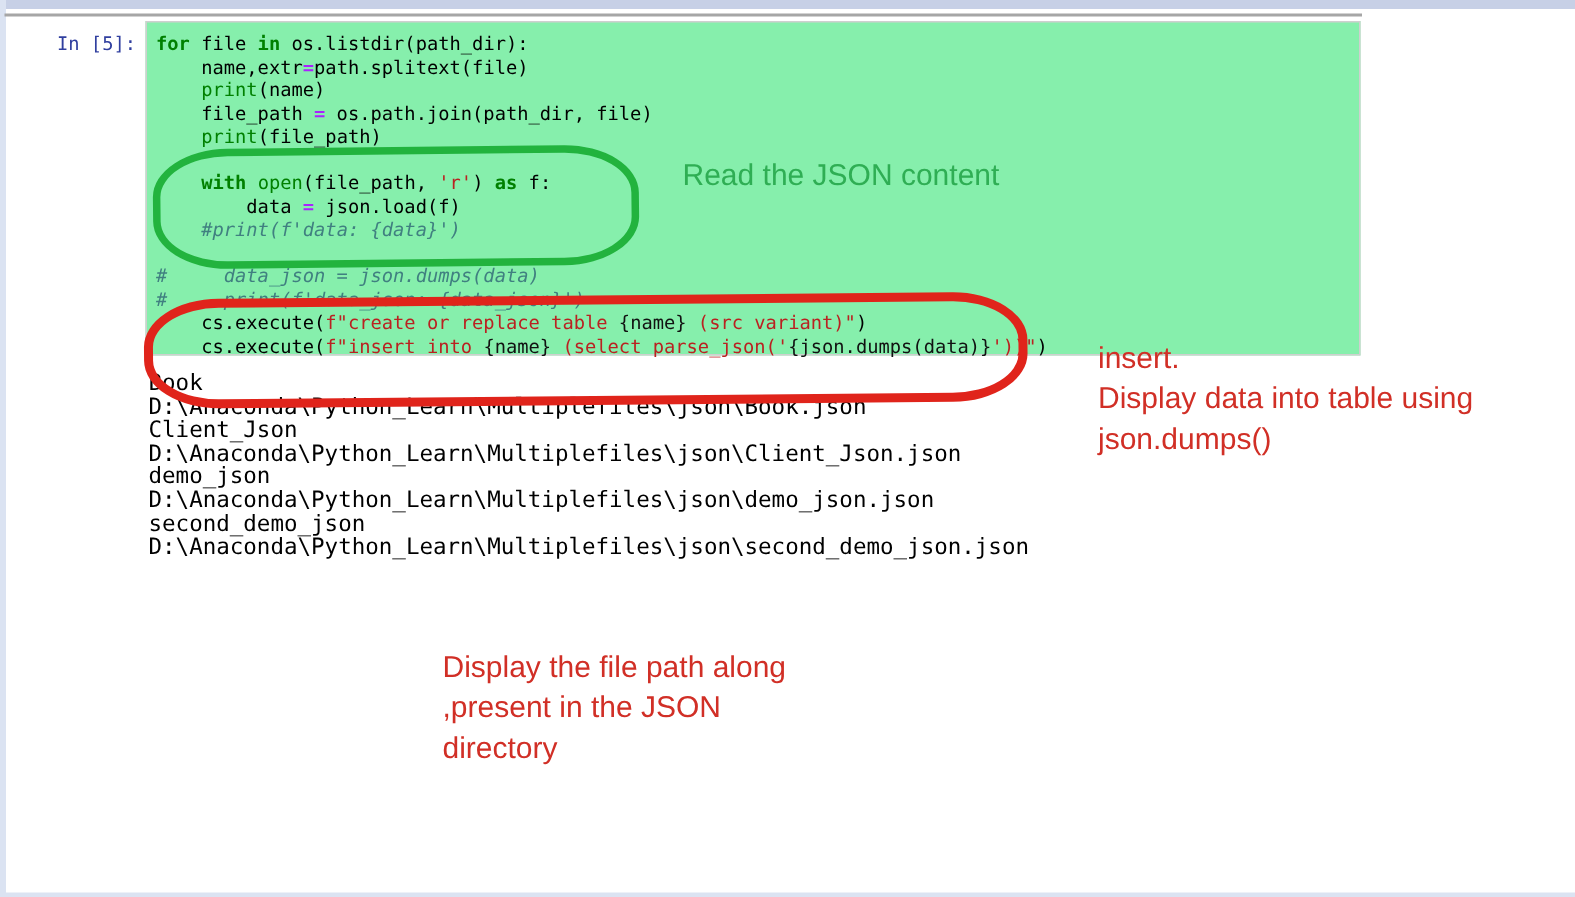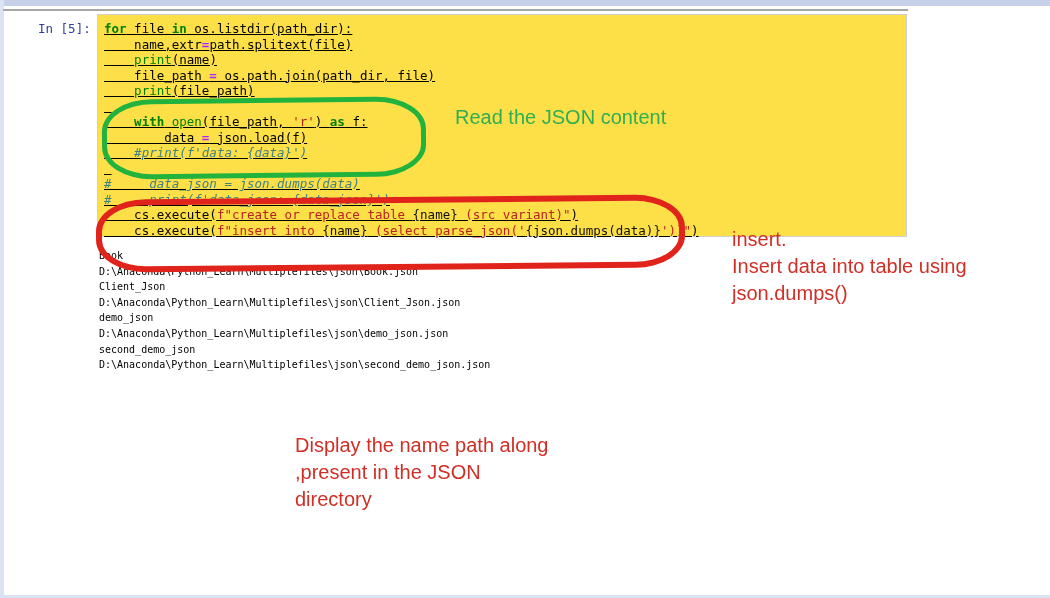--- a/index.html
+++ b/index.html
@@ -25,38 +25,38 @@
   .left-bar{left:0;top:0;width:4px;height:598px;background:var(--frame-blue-light);}
   .bottom-bar{left:0;top:595px;width:1050px;height:3px;background:var(--frame-blue-light);}
   .divider{left:3px;top:9px;width:905px;height:2px;background:#a6a6a6;}
   .prompt{
     left:38px;top:21px;color:var(--prompt-blue);
     font-family:"DejaVu Sans Mono","Liberation Mono",monospace;
     font-size:12.5px;line-height:15.5px;white-space:pre;
   }
   .input-box{
     left:97px;top:14px;width:810px;height:223px;
-    background:#fde047;border:1px solid #cfcfcf;box-sizing:border-box;text-decoration:underline;
+    background:#86efac;border:1px solid #cfcfcf;box-sizing:border-box;
   }
   pre.code{
     margin:0;padding:6px 4px 0 6px;
     font-family:"DejaVu Sans Mono","Liberation Mono",monospace;
     font-size:12.5px;line-height:15.5px;color:#000;white-space:pre;
   }
   .code-line{min-height:15.5px;}
   .tok-kw{color:var(--keyword-green);font-weight:bold;}
   .tok-builtin{color:var(--keyword-green);}
   .tok-op{color:var(--operator-purple);font-weight:bold;}
   .tok-str{color:var(--string-red);}
   .tok-com{color:var(--comment-teal);font-style:italic;}
   .tok-fexpr{color:#111;}
   pre.output{
     left:99px;top:248px;margin:0;
     font-family:"DejaVu Sans Mono","Liberation Mono",monospace;
-    font-size:10px;line-height:15.6px;color:#000;white-space:pre;
+    font-size:15px;line-height:15.6px;color:#000;white-space:pre;
   }
   .oval{border-radius:50px/32px;z-index:5;pointer-events:none;}
   .green-oval{
     left:102px;top:98px;width:314px;height:70px;
     border:5px solid var(--oval-green);transform:rotate(-0.6deg);
   }
   .red-oval{
     left:96px;top:197px;width:577px;height:61px;
     border:6px solid var(--oval-red);transform:rotate(-0.5deg);
   }
@@ -89,20 +89,20 @@
 D:\Anaconda\Python_Learn\Multiplefiles\json\second_demo_json.json</pre>
 
 <div class="abs oval green-oval"></div>
 <div class="abs oval red-oval"></div>
 
 <div class="abs note green-note" id="green-note">
     <div>Read the JSON content</div>
   </div>
 <div class="abs note red-note-right" id="red-note-right">
     <div>insert.</div>
-    <div>Insert data into table using</div>
+    <div>Display data into table using</div>
     <div>json.dumps()</div>
   </div>
 <div class="abs note red-note-bottom" id="red-note-bottom">
-    <div>Display the name path along</div>
+    <div>Display the file path along</div>
     <div>,present in the JSON</div>
     <div>directory</div>
   </div>
 
 </body></html>

